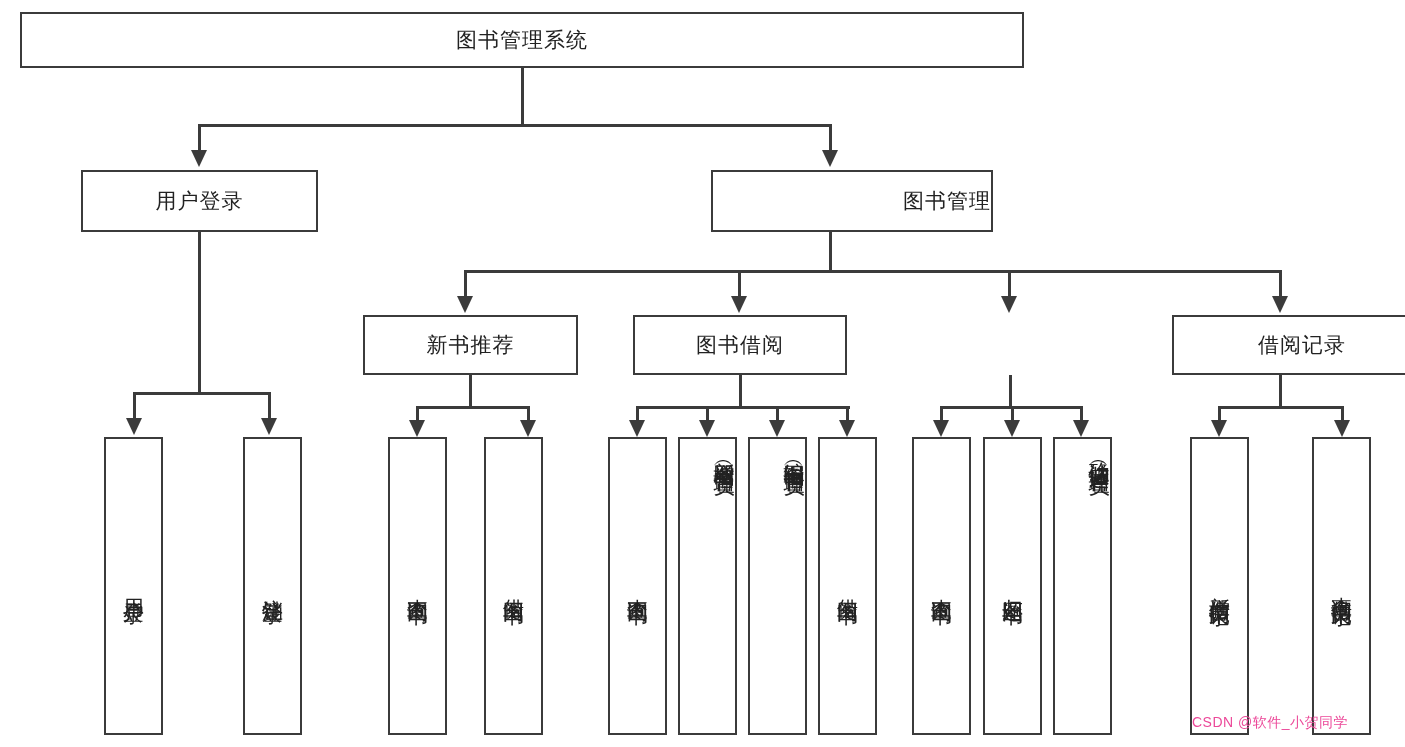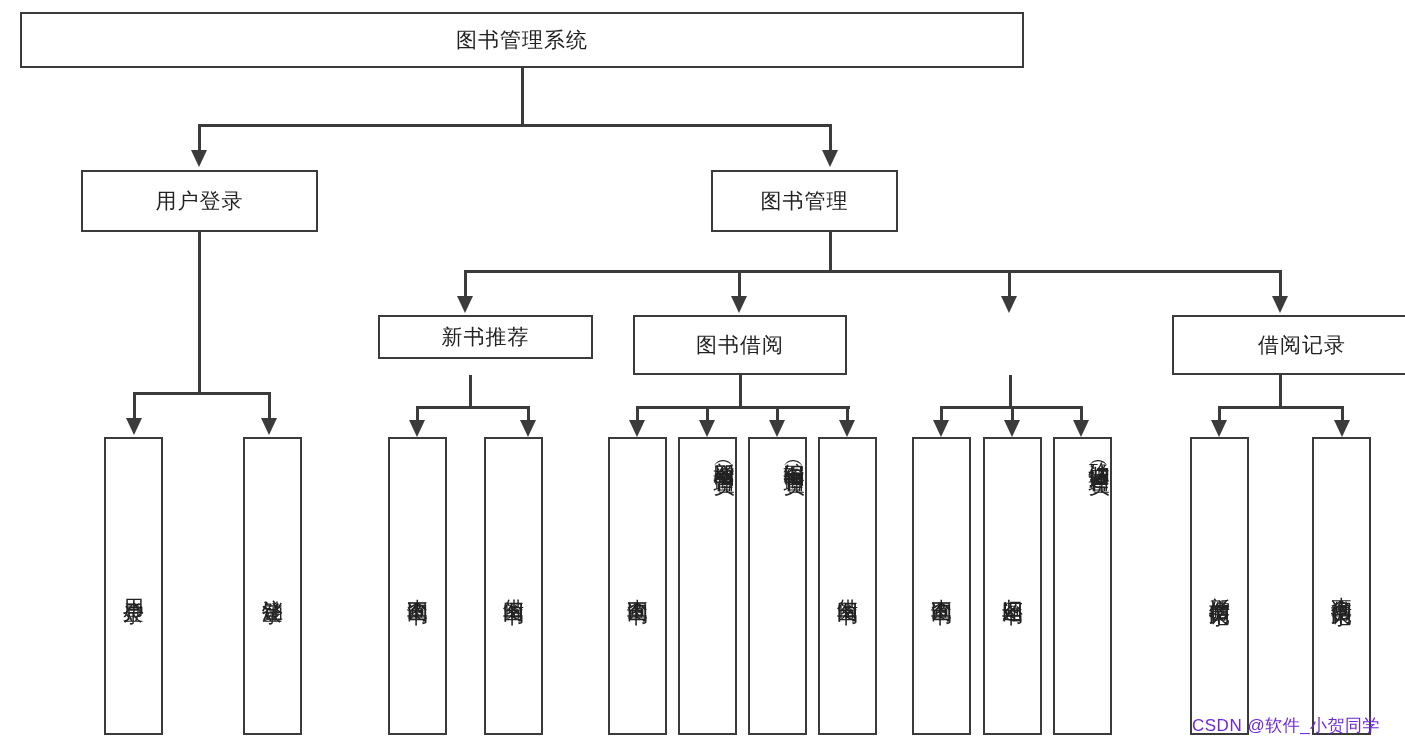--- a/index.html
+++ b/index.html
@@ -56,22 +56,22 @@
     width: 0;
     height: 0;
     border-left: 8px solid transparent;
     border-right: 8px solid transparent;
     border-top: 17px solid #3b3b3b;
   }
   .watermark {
     position: absolute;
     left: 1192px;
     top: 714px;
-    font-size: 17px;
-    color: #6d28d9;
+    font-size: 14px;
+    color: #ec4899;
     letter-spacing: 0.5px;
     white-space: nowrap;
   }
 </style>
 </head>
 <body>
 
 <div id="canvas">
 
   <div class="node horiz" style="left:20px; top:12px; width:1004px; height:56px;font-family:Liberation Mono, monospace;">
@@ -83,21 +83,21 @@
   <div class="edge h" style="left:198px; top:124px; width:634px; height:3px;"></div>
 
   <div class="edge v" style="left:198px; top:124px; width:3px; height:28px;"></div>
   <div class="arrow" style="left:191px; top:150px;"></div>
   <div class="edge v" style="left:829px; top:124px; width:3px; height:28px;"></div>
   <div class="arrow" style="left:822px; top:150px;"></div>
 
   <div class="node horiz" style="left:81px; top:170px; width:237px; height:62px;">
     <span>用户登录</span>
   </div>
-  <div class="node horiz" style="left:711px; top:170px; width:187px; height:62px;">
+  <div class="node horiz" style="left:711px; top:170px; width:282px; height:62px;justify-content:flex-end;">
     <span>图书管理</span>
   </div>
 
   <div class="edge v" style="left:198px; top:232px; width:3px; height:162px;"></div>
   <div class="edge h" style="left:133px; top:392px; width:138px; height:3px;"></div>
   <div class="edge v" style="left:133px; top:392px; width:3px; height:28px;"></div>
   <div class="arrow" style="left:126px; top:418px;"></div>
   <div class="edge v" style="left:268px; top:392px; width:3px; height:28px;"></div>
   <div class="arrow" style="left:261px; top:418px;"></div>
 
@@ -105,21 +105,21 @@
   <div class="edge h" style="left:464px; top:270px; width:818px; height:3px;"></div>
   <div class="edge v" style="left:464px; top:270px; width:3px; height:28px;"></div>
   <div class="arrow" style="left:457px; top:296px;"></div>
   <div class="edge v" style="left:738px; top:270px; width:3px; height:28px;"></div>
   <div class="arrow" style="left:731px; top:296px;"></div>
   <div class="edge v" style="left:1008px; top:270px; width:3px; height:28px;"></div>
   <div class="arrow" style="left:1001px; top:296px;"></div>
   <div class="edge v" style="left:1279px; top:270px; width:3px; height:28px;"></div>
   <div class="arrow" style="left:1272px; top:296px;"></div>
 
-  <div class="node horiz" style="left:378px; top:315px; width:215px; height:44px;">
+  <div class="node horiz" style="left:363px; top:315px; width:215px; height:60px;">
     <span>新书推荐</span>
   </div>
   <div class="node horiz" style="left:633px; top:315px; width:214px; height:60px;">
     <span>图书借阅</span>
   </div>
   <div class="node horiz" style="left:1172px; top:315px; width:260px; height:60px;">
     <span>借阅记录</span>
   </div>
 
   <div class="edge v" style="left:469px; top:375px; width:3px; height:33px;"></div>

